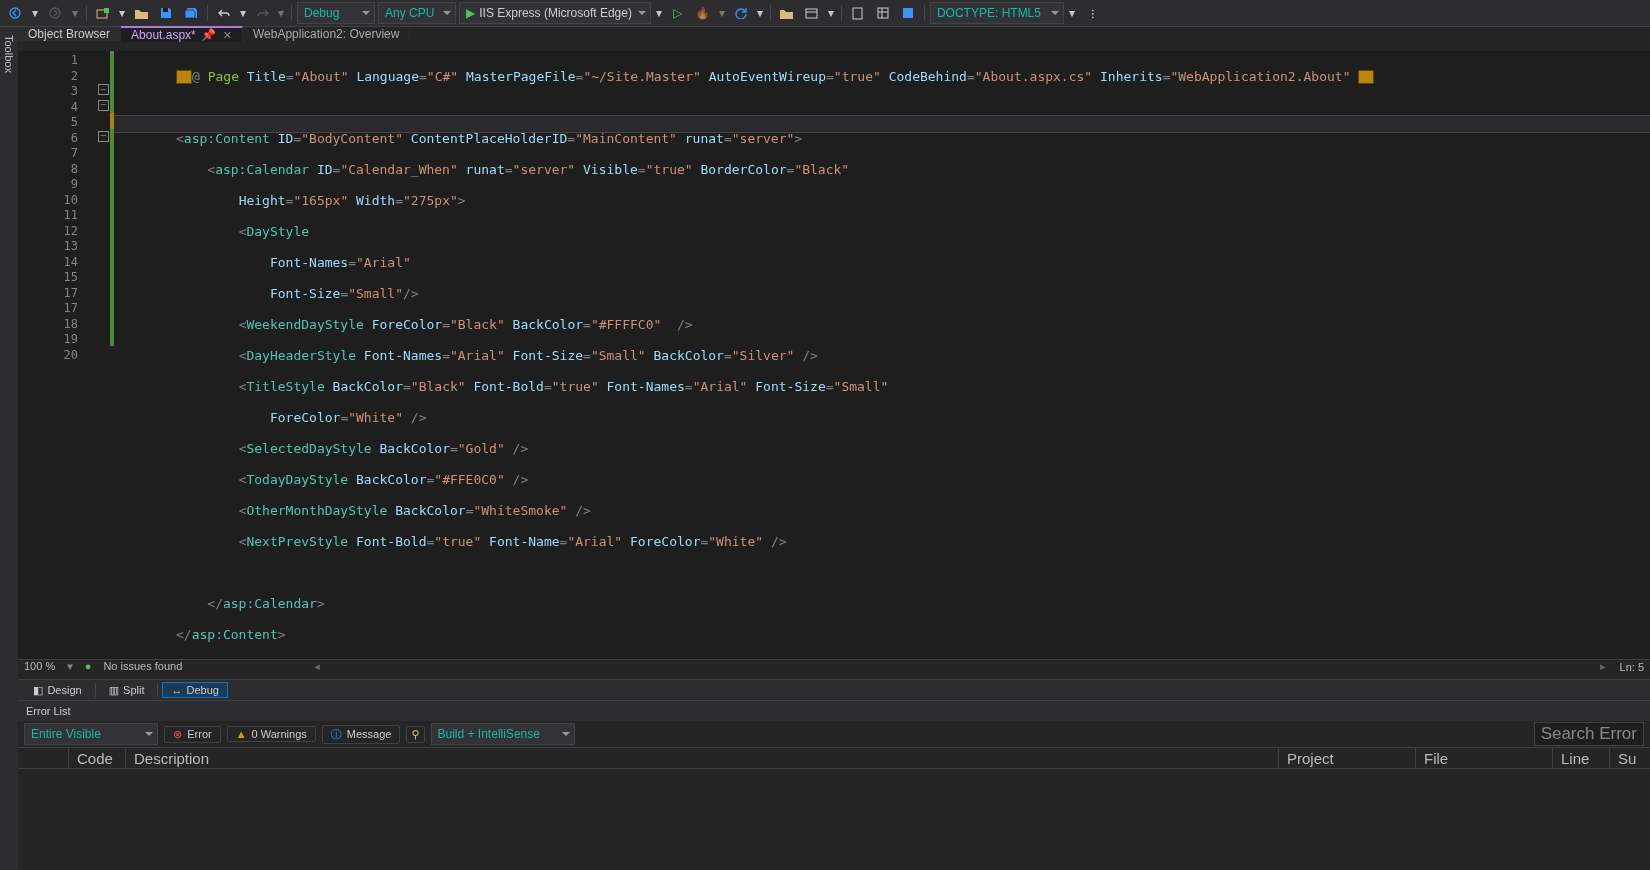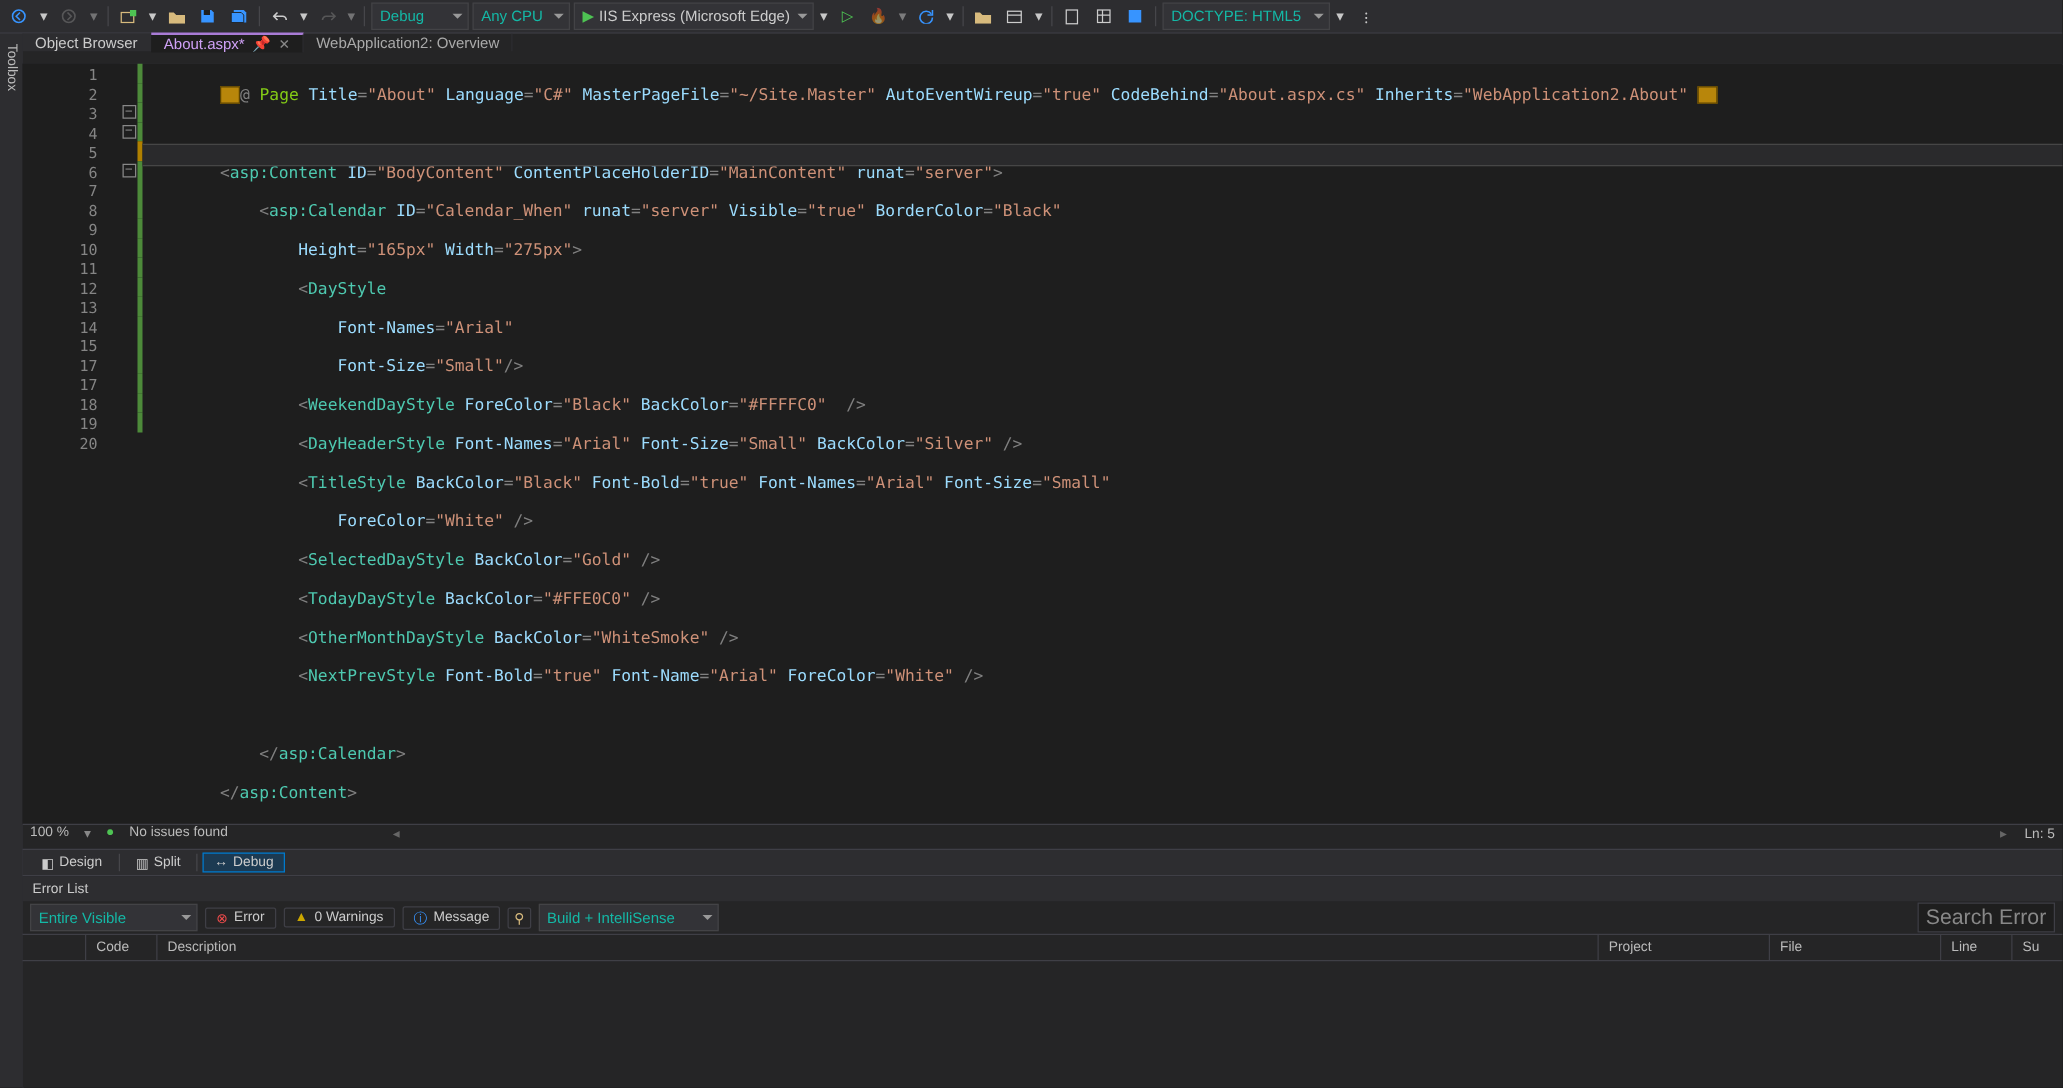--- a/index.html
+++ b/index.html
@@ -45,21 +45,21 @@
 .rt{margin-left:auto;display:flex;gap:14px;align-items:center}
 .viewbar{position:absolute;left:18px;right:0;bottom:170px;height:20px;background:#2d2d30;border-top:1px solid #3f3f46;display:flex;align-items:center;padding:0 6px;gap:2px}
 .vbtn{padding:1px 8px;border:1px solid transparent;display:flex;align-items:center;gap:4px;color:#ccc;font-size:11px}
 .vbtn.active{border-color:#007acc;background:#1c3a52}
 .vsep{width:1px;height:14px;background:#46464a;margin:0 2px}
 
 .errwrap{position:absolute;left:18px;right:0;bottom:0;top:700px;background:#252526;border-top:1px solid #3f3f46;display:flex;flex-direction:column}
 .errtitle{height:20px;padding:0 8px;display:flex;align-items:center;color:#ccc;font-size:11px;background:#2d2d30}
 .errtb{height:26px;display:flex;align-items:center;padding:0 6px;gap:6px;border-bottom:1px solid #3f3f46}
 .pill{border:1px solid #3f3f46;padding:1px 8px;display:flex;align-items:center;gap:5px;border-radius:2px;font-size:11px}
-.errhead{height:20px;display:flex;align-items:center;border-bottom:1px solid #3f3f46;font-size:11px;color:#bbb}
+.errhead{height:20px;display:flex;align-items:center;border-bottom:1px solid #3f3f46;font-size:15px;color:#bbb}
 .col{padding:0 8px;border-right:1px solid #3f3f46;height:100%;display:flex;align-items:center}
 .searchbox{margin-left:auto;border:1px solid #3f3f46;padding:1px 6px;font-size:17px;color:#888;background:#1e1e1e}
 svg{display:block}
 </style>
 </head>
 <body>
 
 <div class="toolbar">
   <div class="tb-btn">
       <svg width="12" height="12" viewBox="0 0 12 12">

